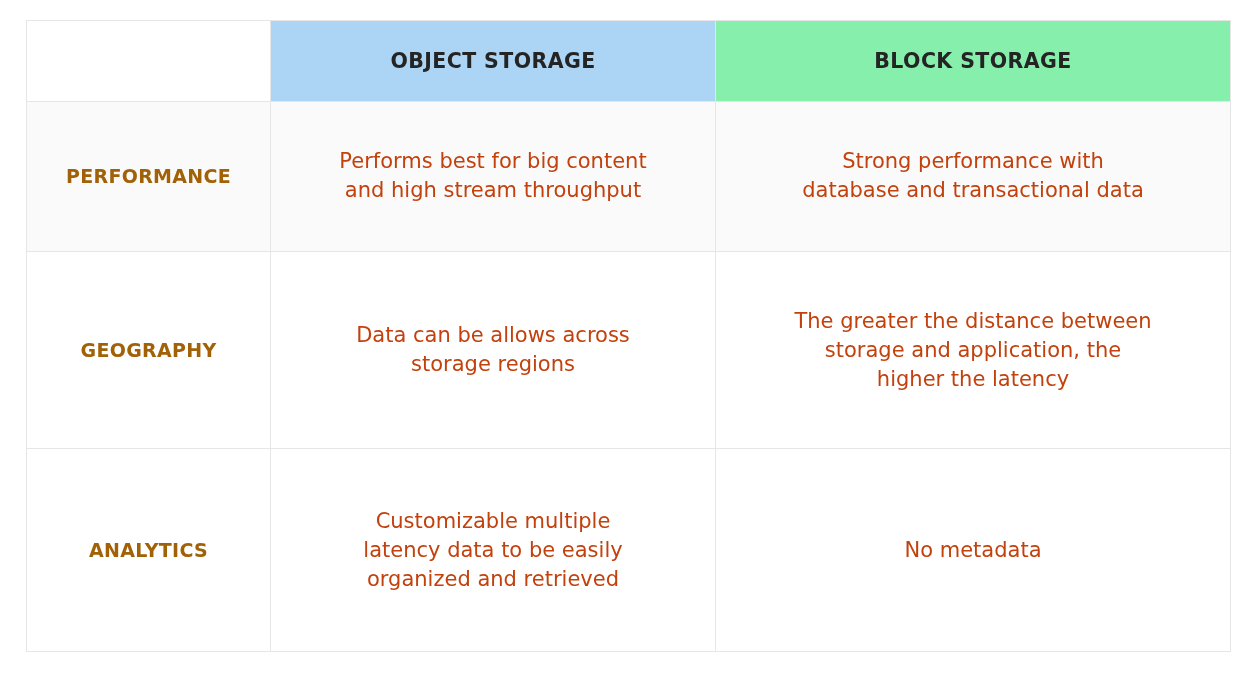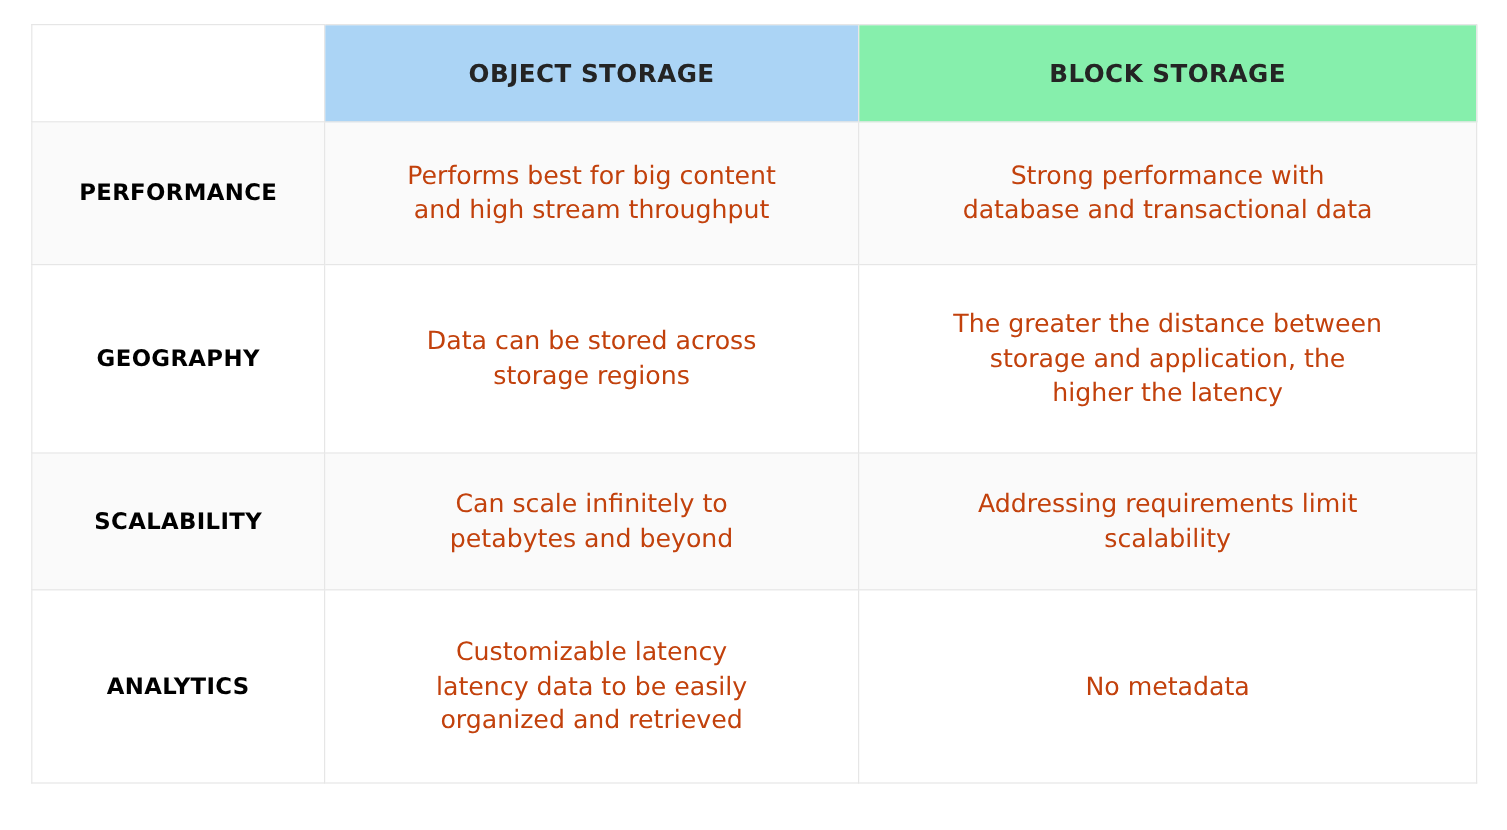--- a/index.html
+++ b/index.html
@@ -66,21 +66,21 @@
   th.head-block  { background: #86efac; }
 
   
   tr.body-row.shade td { background: #fafafa; }
   tr.body-row.plain td { background: #ffffff; }
 
   td.attr-cell {
     font-size: 19px;
     font-weight: bold;
     letter-spacing: 0.3px;
-    color: #000000;
+    color: #a16207;
     text-transform: uppercase;
     padding: 0 10px;
   }
 
   td.val-cell {
     font-size: 21px;
     font-weight: normal;
     color: #c2410c;
     line-height: 1.38;
     padding: 10px 22px;
@@ -121,46 +121,35 @@
         </td>
         <td class="val-cell">
           <span class="val-line">Strong performance with</span>
           <span class="val-line">database and transactional data</span>
         </td>
       </tr>
 
       <tr class="body-row plain row-geography">
         <td class="attr-cell">GEOGRAPHY</td>
         <td class="val-cell">
-          <span class="val-line">Data can be stored across</span>
+          <span class="val-line">Data can be allows across</span>
           <span class="val-line">storage regions</span>
         </td>
         <td class="val-cell">
           <span class="val-line">The greater the distance between</span>
           <span class="val-line">storage and application, the</span>
           <span class="val-line">higher the latency</span>
         </td>
       </tr>
 
-      <tr class="body-row shade row-scalability">
-        <td class="attr-cell">SCALABILITY</td>
-        <td class="val-cell">
-          <span class="val-line">Can scale infinitely to</span>
-          <span class="val-line">petabytes and beyond</span>
-        </td>
-        <td class="val-cell">
-          <span class="val-line">Addressing requirements limit</span>
-          <span class="val-line">scalability</span>
-        </td>
-      </tr>
 
       <tr class="body-row plain row-analytics">
         <td class="attr-cell">ANALYTICS</td>
         <td class="val-cell">
-          <span class="val-line">Customizable latency</span>
+          <span class="val-line">Customizable multiple</span>
           <span class="val-line">latency data to be easily</span>
           <span class="val-line">organized and retrieved</span>
         </td>
         <td class="val-cell">
           <span class="val-line">No metadata</span>
         </td>
       </tr>
 
     </tbody>
   </table>

